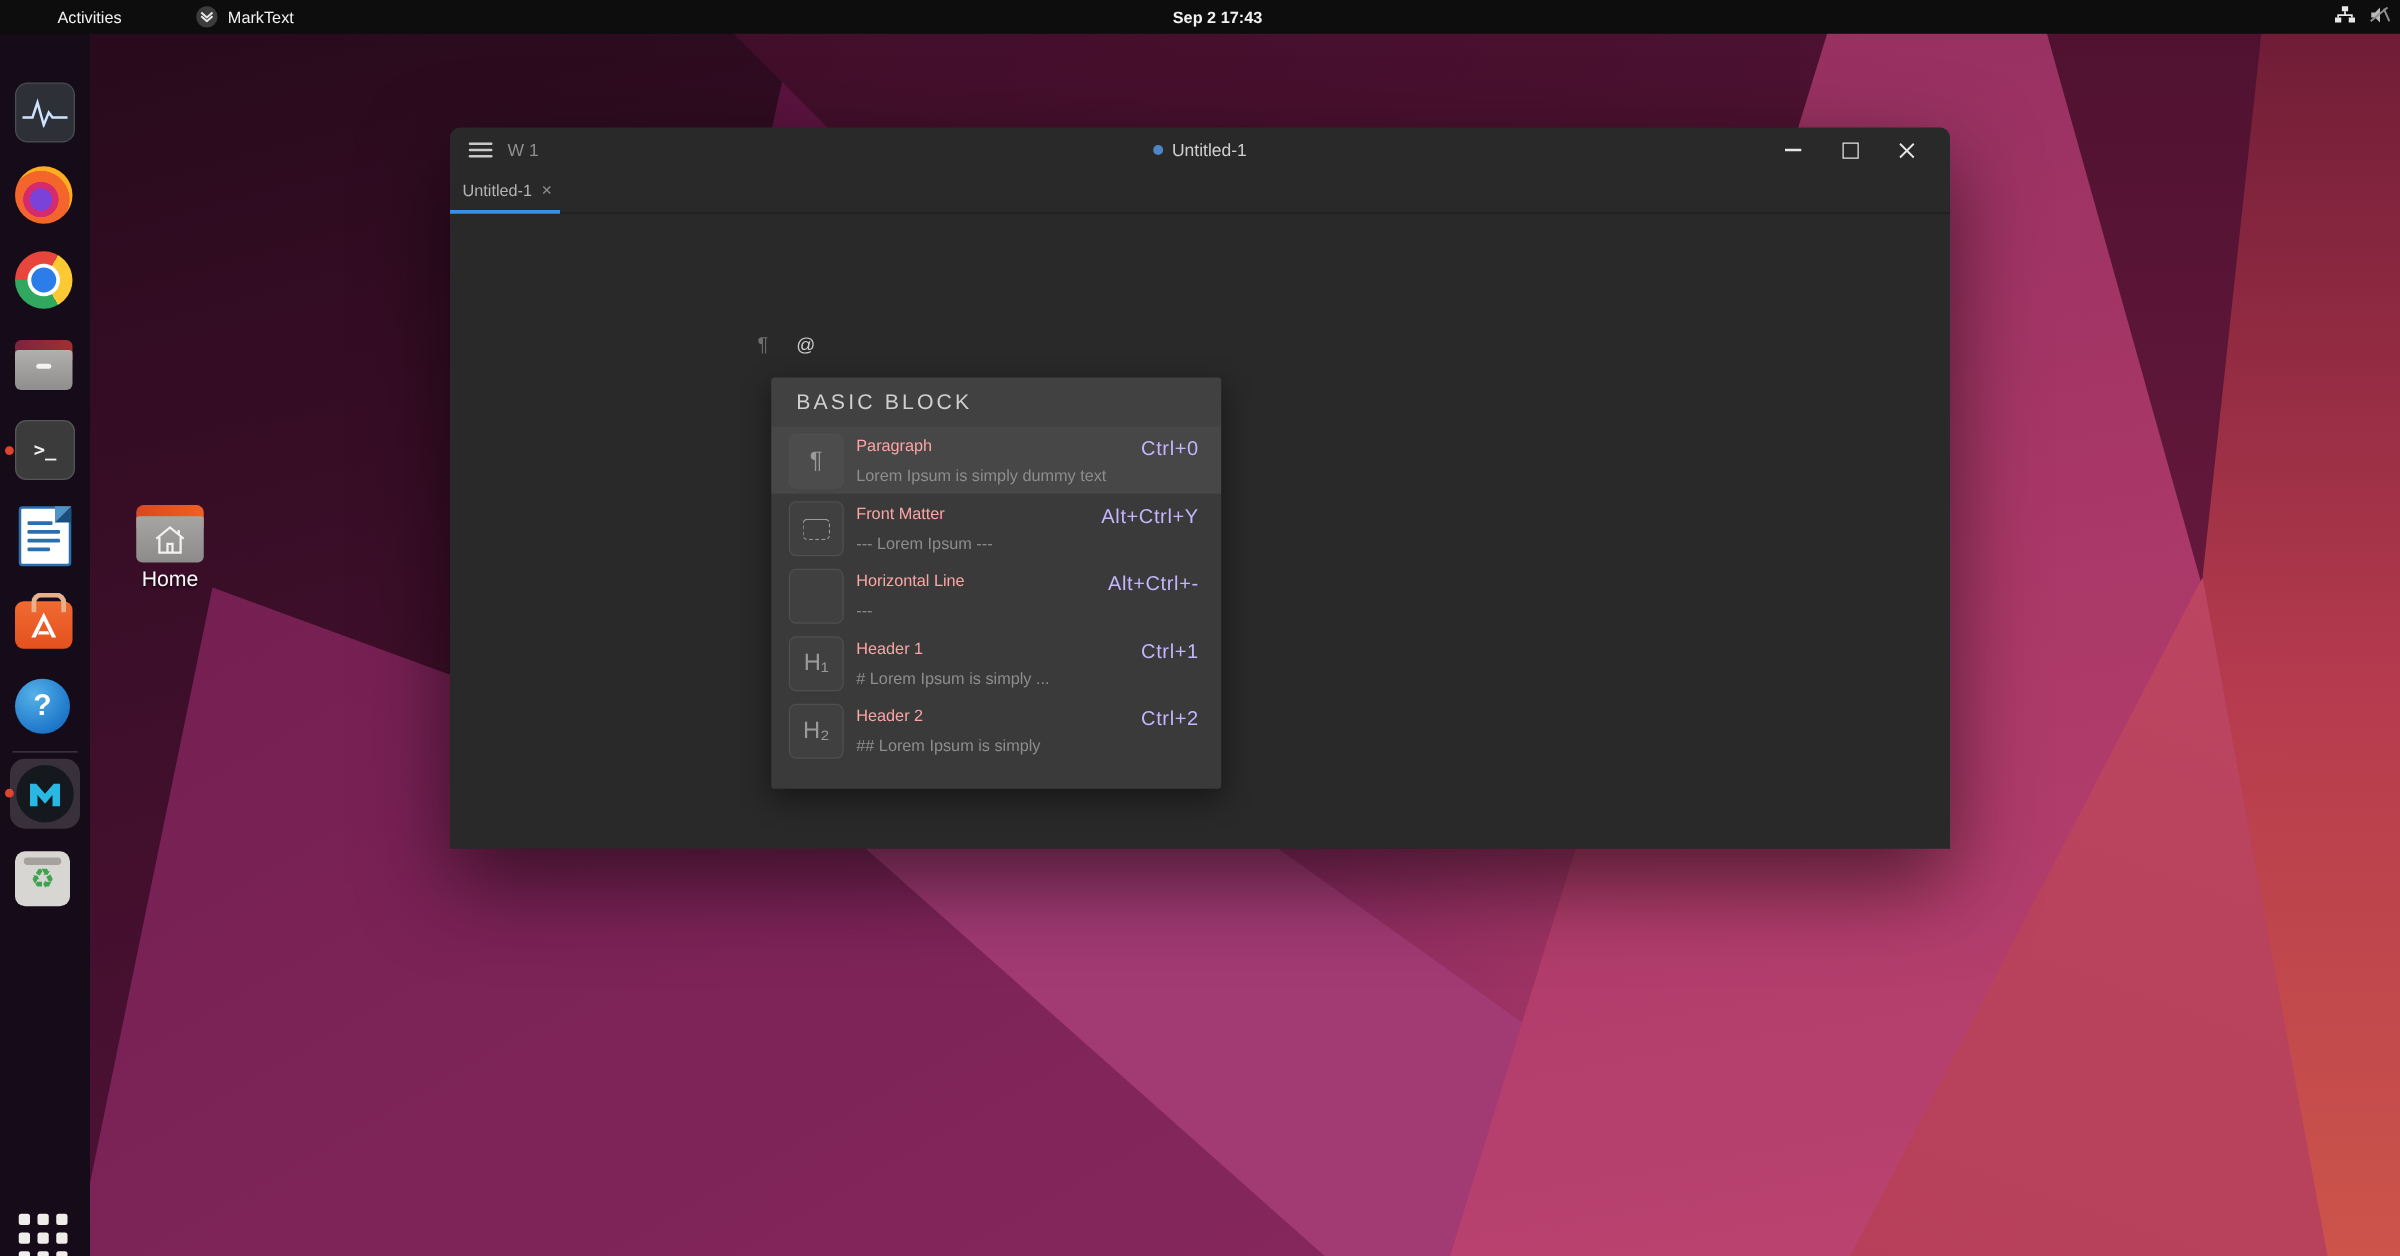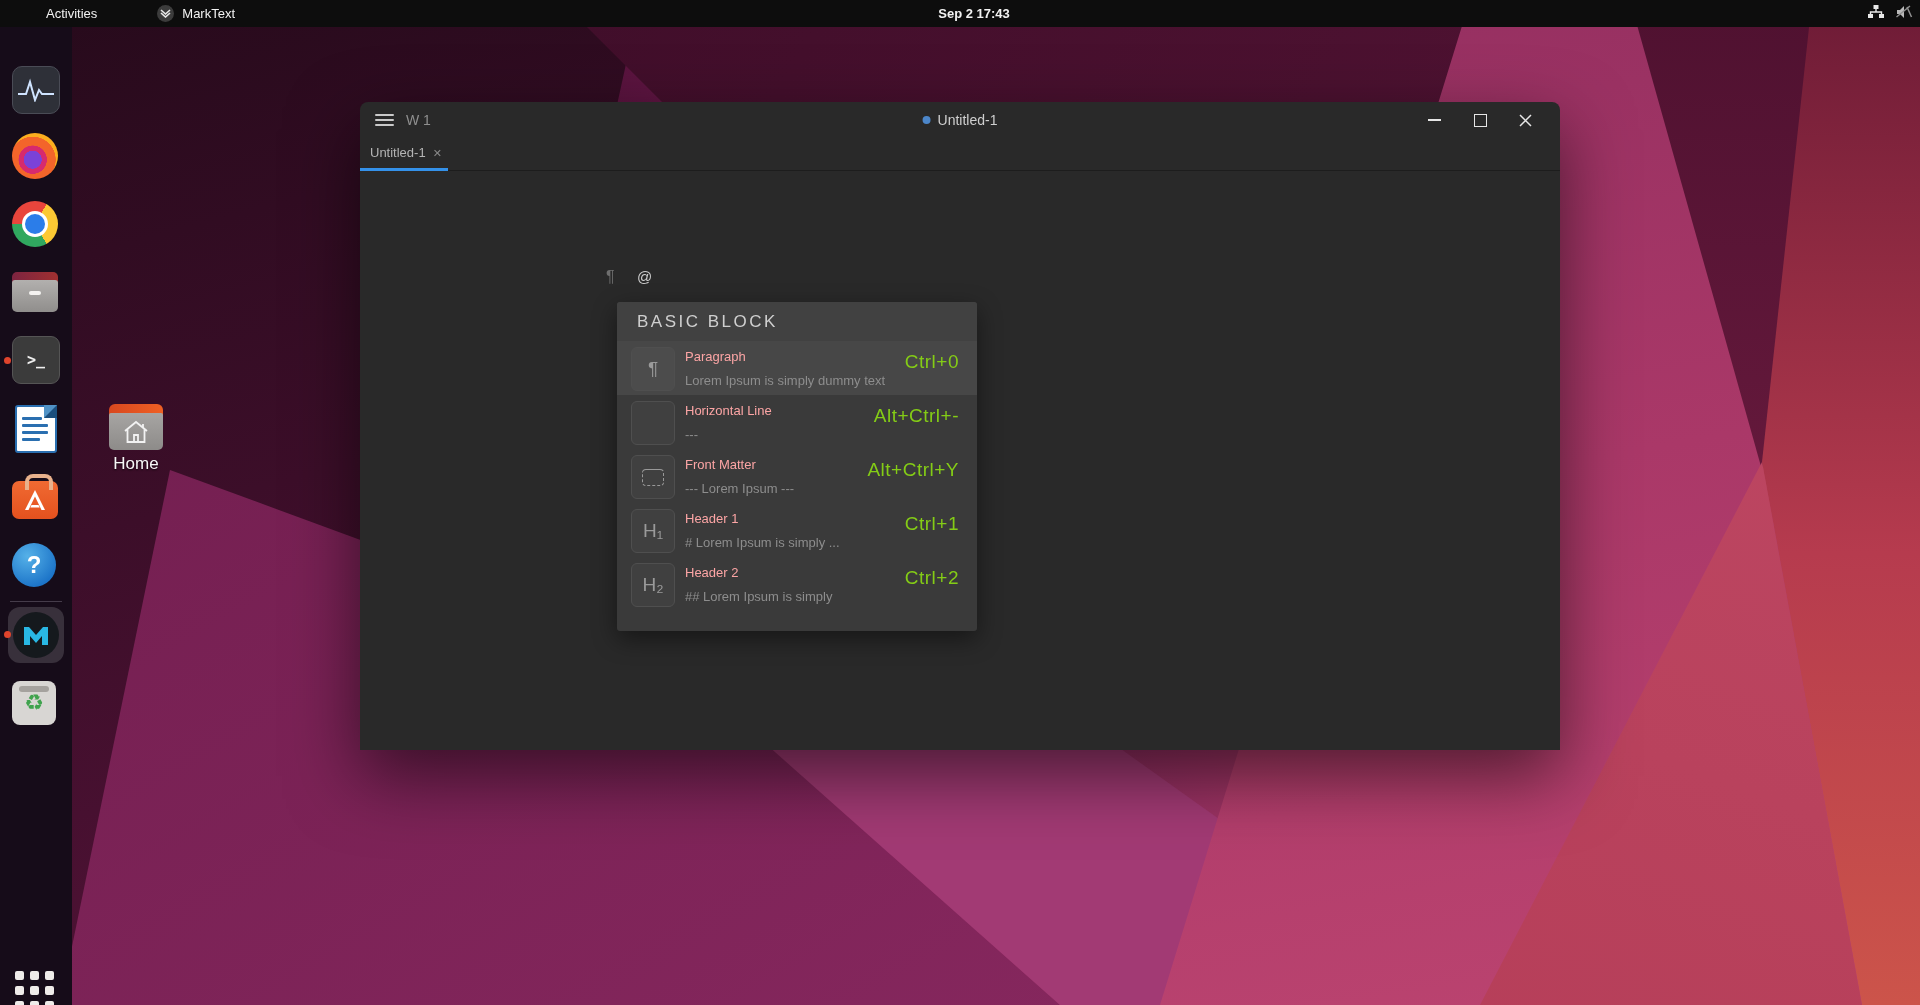--- a/index.html
+++ b/index.html
@@ -89,21 +89,21 @@
   
   .home{position:absolute;left:100px;top:404px;width:72px;text-align:center;z-index:5;}
   .home .folder{position:relative;width:54px;height:46px;margin:0 auto;}
   .home .flap{position:absolute;left:0;top:0;width:54px;height:18px;border-radius:6px 6px 0 0;
      background:linear-gradient(90deg,#d8481f,#ef6024);}
   .home .body{position:absolute;left:0;top:9px;width:54px;height:37px;border-radius:2px 2px 5px 5px;
      background:linear-gradient(180deg,#a7a5a3,#8d8b89);display:flex;align-items:center;justify-content:center;}
   .home .label{margin-top:4px;color:#f7f7f7;font-size:17px;text-shadow:0 1px 2px rgba(0,0,0,.8);}
 
   
-  .win{position:absolute;left:360px;top:102px;width:1200px;height:648px;background:#292929;
+  .win{position:absolute;left:360px;top:102px;width:1200px;height:577px;background:#292929;
        border-radius:8px 8px 0 0;box-shadow:0 26px 70px rgba(0,0,0,.55);z-index:20;}
   .titlebar{position:absolute;left:0;top:0;width:100%;height:36px;}
   .hamburger{position:absolute;left:15px;top:12px;width:19px;height:13px;cursor:pointer;}
   .hamburger span{display:block;height:2px;background:#c9c9c9;margin-bottom:3px;border-radius:1px;}
   .menu-label{position:absolute;left:46px;top:0;line-height:36px;color:#8f8f8f;font-size:14px;}
   .win-title{position:absolute;left:50%;top:0;transform:translateX(-50%);line-height:36px;
      color:#cfcfcf;font-size:14px;display:flex;align-items:center;gap:7px;height:36px;}
   .unsaved-dot{width:8px;height:8px;border-radius:50%;background:#4c86c9;}
   .winctl{position:absolute;top:8px;width:24px;height:20px;display:flex;align-items:center;justify-content:center;cursor:pointer;}
   .ctl-min{left:1062px;} .ctl-max{left:1108px;} .ctl-close{left:1153px;}
@@ -127,21 +127,21 @@
   .sec-label{height:39px;line-height:39px;padding-left:20px;background:#414141;
      color:#cfcfcf;font-size:17px;letter-spacing:2.5px;}
   .sec-label.h2nd{height:36px;line-height:36px;background:#3a3a3a;}
   .row{position:relative;height:54px;cursor:pointer;}
   .row.selected{background:#474747;}
   .ibox{position:absolute;left:14px;top:6px;width:42px;height:42px;border:1px solid #4f4f4f;
      border-radius:6px;background:rgba(255,255,255,.03);
      display:flex;align-items:center;justify-content:center;color:#9a9a9a;font-size:19px;}
   .r-title{position:absolute;left:68px;top:8px;font-size:13px;color:#fca5a5;}
   .r-desc{position:absolute;left:68px;bottom:7px;font-size:13px;color:#8d8d8d;white-space:nowrap;margin-top:36px;}
-  .r-short{position:absolute;right:18px;top:10px;font-size:19px;color:#84cc16;letter-spacing:.5px;}
+  .r-short{position:absolute;right:18px;top:10px;font-size:16px;color:#c4b5fd;letter-spacing:.5px;}
   
   .hr-ic{width:22px;}
   .hr-ic .d{border-top:2px dashed #999;margin:3px 0;}
   .hr-ic .s{border-top:2px solid #999;margin:3px 0;}
   
   .fm-ic{width:20px;height:15px;border:1.5px dashed #999;border-top:1.5px solid #999;border-radius:4px;}
 </style>
 </head>
 <body>
 
@@ -322,36 +322,36 @@
 
         <div class="row selected">
           <span class="ibox">¶</span>
           <span class="r-title">Paragraph</span>
           <span class="r-short">Ctrl+0</span>
           <span class="r-desc">Lorem Ipsum is simply dummy text</span>
         </div>
 
         <div class="row">
           <span class="ibox">
+            <span class="fm-ic"></span>
+          </span>
+          <span class="r-title">Front Matter</span>
+          <span class="r-short">Alt+Ctrl+Y</span>
+          <span class="r-desc">--- Lorem Ipsum ---</span>
+        </div>
+
+        <div class="row">
+          <span class="ibox">
             <span class="hr-ic"><span class="d"></span><span class="s"></span><span class="d"></span></span>
           </span>
           <span class="r-title">Horizontal Line</span>
           <span class="r-short">Alt+Ctrl+-</span>
           <span class="r-desc">---</span>
         </div>
 
-        <div class="row">
-          <span class="ibox">
-            <span class="fm-ic"></span>
-          </span>
-          <span class="r-title">Front Matter</span>
-          <span class="r-short">Alt+Ctrl+Y</span>
-          <span class="r-desc">--- Lorem Ipsum ---</span>
-        </div>
-
 
         <div class="row">
           <span class="ibox">H₁</span>
           <span class="r-title">Header 1</span>
           <span class="r-short">Ctrl+1</span>
           <span class="r-desc"># Lorem Ipsum is simply ...</span>
         </div>
 
         <div class="row">
           <span class="ibox">H₂</span>

